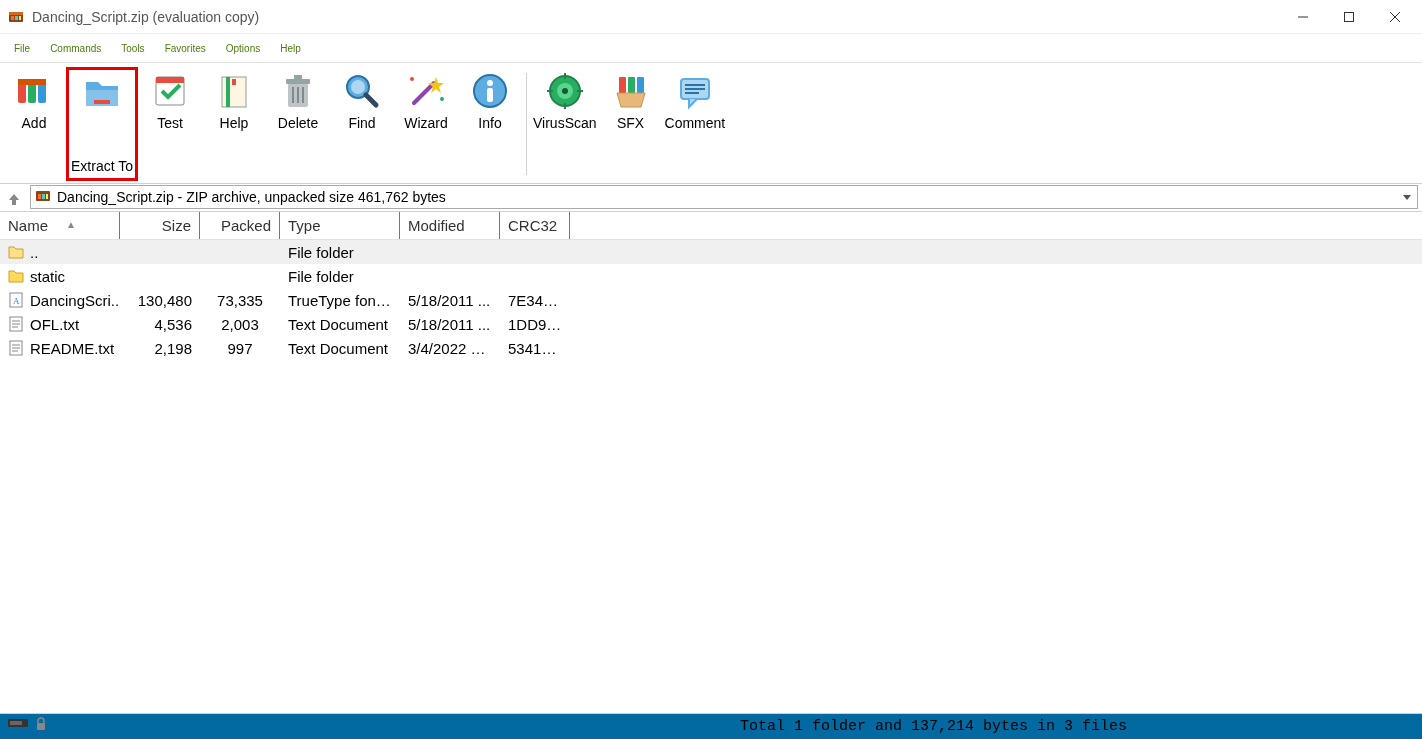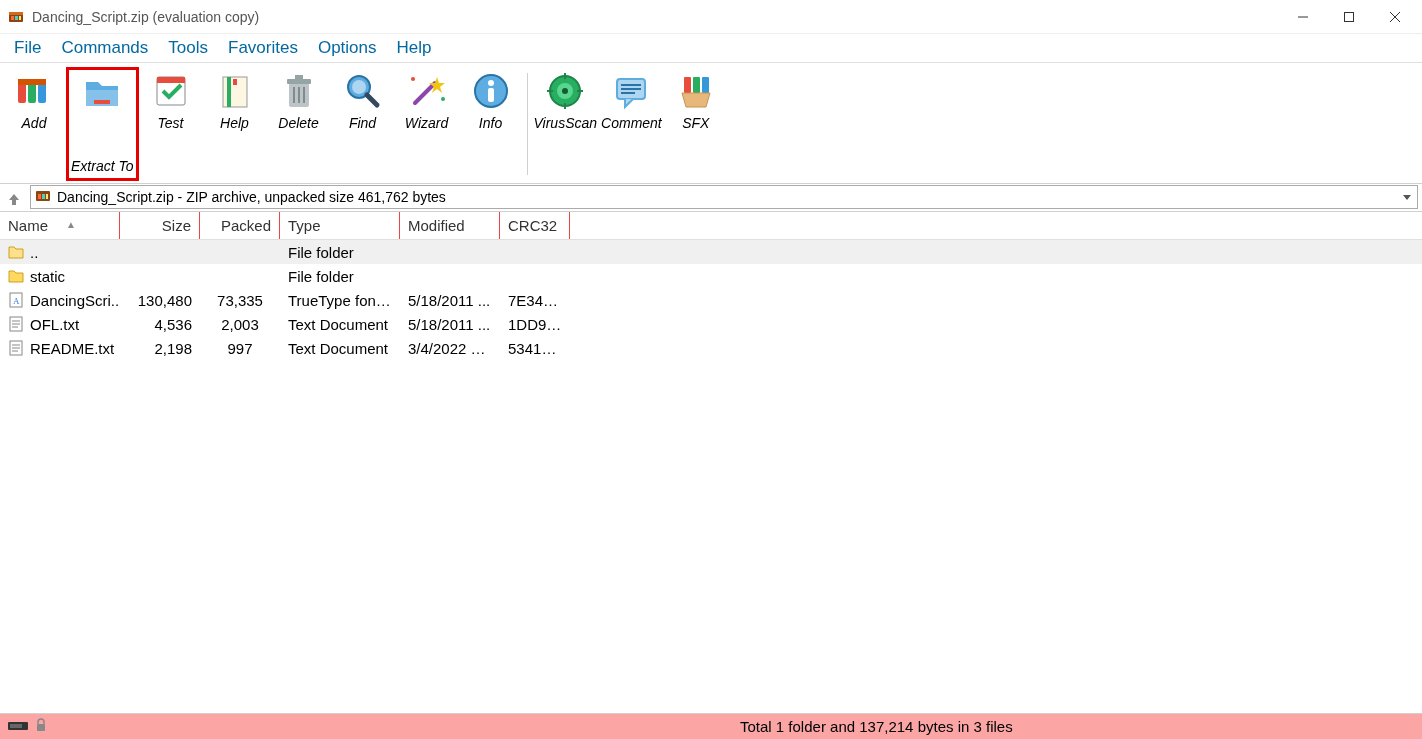--- a/index.html
+++ b/index.html
@@ -28,30 +28,29 @@
 .win-controls { display: flex; }
 .win-btn { width: 46px; height: 32px; display: flex; align-items: center; justify-content: center; color: #333; }
 
 
 .menubar {
   height: 28px;
   display: flex;
   align-items: center;
   padding: 0 4px;
 }
-.menubar .menu { padding: 4px 10px; color: #0369a1; font-size: 17px; }
+.menubar .menu { padding: 4px 10px; color: #4d7c0f; font-size: 10px; }
 
 
 .toolbar {
   display: flex;
   align-items: flex-start;
   padding: 4px 2px 2px 2px;
   border-top: 1px solid #e0e0e0;
   border-bottom: 1px solid #d0d0d0;
-  font-style: italic;
 }
 .tool-btn {
   display: flex;
   flex-direction: column;
   align-items: center;
   justify-content: flex-start;
   min-width: 64px;
   padding: 2px 2px 4px 2px;
   font-size: 14px;
   cursor: default;
@@ -119,21 +118,22 @@
 .file-icon { width:16px; height:16px; flex-shrink:0; }
 
 
 .statusbar {
   height: 26px;
   border-top: 1px solid #d0d0d0;
   display:flex;
   align-items:center;
   padding: 0 8px;
   font-size:15px;
-  background:#fca5a5;
+  background:#0369a1;
+  font-family:Liberation Mono, monospace;
 }
 .statusbar .left-icons { display:flex; gap:6px; }
 .statusbar .status-text { margin-left:auto; margin-right:auto; position:absolute; left:740px; }
 .statusbar { position:relative; }
 </style>
 </head>
 <body>
 
 <div class="titlebar">
   <span class="app-icon">
@@ -272,39 +272,39 @@
           <line x1="22" y1="34" x2="22" y2="40" stroke="#1e8449" stroke-width="2"></line>
           <line x1="4" y1="22" x2="10" y2="22" stroke="#1e8449" stroke-width="2"></line>
           <line x1="34" y1="22" x2="40" y2="22" stroke="#1e8449" stroke-width="2"></line>
         </svg>
     </span>
     <span class="label">VirusScan</span>
   </div>
   <div class="tool-btn">
     <span class="icon">
       <svg viewBox="0 0 44 44">
+          <rect x="10" y="8" width="7" height="16" fill="#e74c3c" rx="1"></rect>
+          <rect x="19" y="8" width="7" height="16" fill="#27ae60" rx="1"></rect>
+          <rect x="28" y="8" width="7" height="16" fill="#3498db" rx="1"></rect>
+          <path d="M8 24 L36 24 L32 38 L12 38 Z" fill="#e8b87a" stroke="#c49356"></path>
+        </svg>
+    </span>
+    <span class="label">SFX</span>
+  </div>
+  <div class="tool-btn">
+    <span class="icon">
+      <svg viewBox="0 0 44 44">
           <rect x="8" y="10" width="28" height="20" fill="#aed6f1" stroke="#5dade2" stroke-width="2" rx="3"></rect>
           <line x1="12" y1="16" x2="32" y2="16" stroke="#2874a6" stroke-width="2"></line>
           <line x1="12" y1="20" x2="32" y2="20" stroke="#2874a6" stroke-width="2"></line>
           <line x1="12" y1="24" x2="26" y2="24" stroke="#2874a6" stroke-width="2"></line>
           <path d="M16 30 L16 38 L24 30" fill="#aed6f1" stroke="#5dade2" stroke-width="2"></path>
         </svg>
     </span>
     <span class="label">Comment</span>
-  </div>
-  <div class="tool-btn">
-    <span class="icon">
-      <svg viewBox="0 0 44 44">
-          <rect x="10" y="8" width="7" height="16" fill="#e74c3c" rx="1"></rect>
-          <rect x="19" y="8" width="7" height="16" fill="#27ae60" rx="1"></rect>
-          <rect x="28" y="8" width="7" height="16" fill="#3498db" rx="1"></rect>
-          <path d="M8 24 L36 24 L32 38 L12 38 Z" fill="#e8b87a" stroke="#c49356"></path>
-        </svg>
-    </span>
-    <span class="label">SFX</span>
   </div>
 </div>
 
 <div class="pathbar">
   <span class="up-btn">
     <svg width="16" height="16" viewBox="0 0 16 16">
         <path d="M8 3 L13 9 L10 9 L10 14 L6 14 L6 9 L3 9 Z" fill="#888"></path>
       </svg>
   </span>
   <div class="path-input-wrap">

